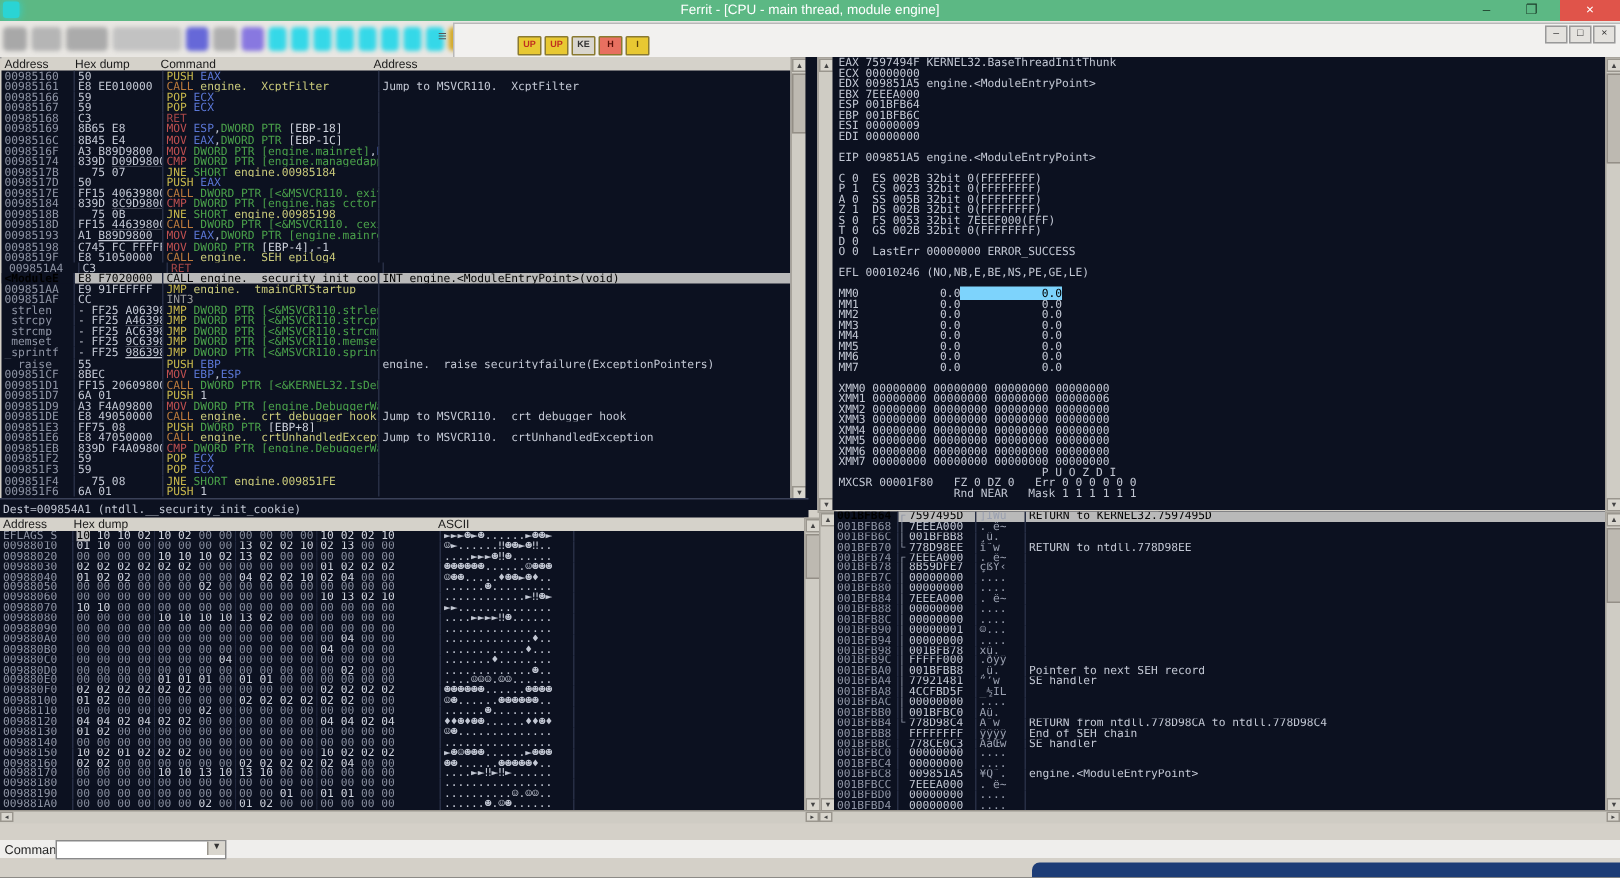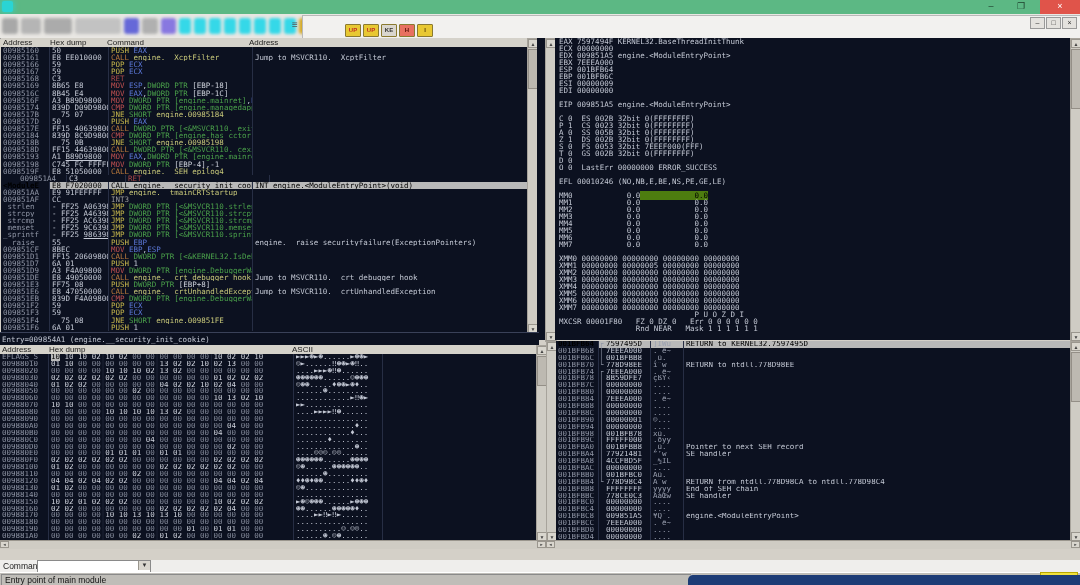--- a/index.html
+++ b/index.html
@@ -42,21 +42,21 @@
   .c-red{color:#d64646;font-weight:bold;}
   .m-mov{color:#c05050;} .m-call{color:#bd7b3c;} .m-push{color:#c9b94c;}
   .m-ret{color:#a84848;} .m-int{color:#9a9a9a;}
   .c-mem{color:#4aa14a;} .c-reg{color:#5b77d6;} .c-sym{color:#c9c97a;}
   .c-kw{color:#4aa14a;} .c-txt{color:#cfd3dd;}
   .sel .cell{background:#b9b9b9;color:#000;}
   .sel .cell span,.sel .cell u{color:#000 !important;}
   .sel .c-addr{background:#0c1120;}
   u{text-decoration:underline;text-underline-offset:1px;}
   .reg-line{white-space:pre;height:7.0px;line-height:7.0px;padding-left:4px;}
-  .hl{background:#4d7c0f;color:#000;}
+  .hl{background:#7dd3fc;color:#000;}
   .b0{color:#868c9c;} .b1{color:#cfd3dd;}
   .hb{background:#b9b9b9;color:#000;}
   .info-pane{position:absolute;background:#0c1120;color:#c3c8d4;border-top:1px solid #3a4158;
              font-family:"DejaVu Sans Mono",monospace;font-size:7.5px;padding:2px 0 0 2px;}
   
   .sb{position:absolute;background:#cfccc4;border:1px solid #a8a49c;}
   .sb .ar{position:absolute;left:0;width:100%;height:9px;background:#d9d6ce;border:1px solid #9a968e;
           font-size:5px;text-align:center;line-height:8px;color:#444;box-sizing:border-box;}
   .sb .thumb{position:absolute;left:0;width:100%;background:#bdb9b1;border:1px solid #948f87;box-sizing:border-box;}
   .hsb{position:absolute;top:540px;height:8px;background:#cfccc4;border-top:1px solid #9a968e;}
@@ -85,20 +85,21 @@
                 border-top-left-radius:5px;}
   .divider-dark{position:absolute;background:#0c1120;}
 </style>
 </head>
 <body>
 
 <div id="app">
 
   <div class="titlebar">
     <div class="app-icon"></div>
+    <div class="title-text">Ferrit - [CPU - main thread, module engine]</div>
     <div class="winbtn wb-min">–</div>
     <div class="winbtn wb-max">❐</div>
     <div class="winbtn wb-close">×</div>
   </div>
 
   <div class="toolbar">
     <div class="blobs" id="blobs">
         <div class="blob" style="width: 16px; background: rgb(168, 168, 168);"></div>
         <div class="blob" style="width: 20px; background: rgb(181, 181, 181);"></div>
         <div class="blob" style="width: 28px; background: rgb(171, 171, 171);"></div>
@@ -153,21 +154,21 @@
       <div class="row"><div class="cell c-addr" style="width:46px;padding-left:2px">00985174</div><div class="cell" style="width:56px;padding-left:2px">839D <u>D09D9800</u> 0</div><div class="cell" style="width:141px;padding-left:2px"><span class="m-mov">CMP</span> <span class="c-kw">DWORD PTR</span> <span class="c-mem">[engine.managedapp]</span>,0</div><div class="cell" style="flex:1;border-right:none;padding-left:2px"></div></div>
       <div class="row"><div class="cell c-addr" style="width:46px;padding-left:2px">0098517B</div><div class="cell" style="width:56px;padding-left:2px">_ 75 07</div><div class="cell" style="width:141px;padding-left:2px"><span class="m-push">JNE</span> <span class="c-kw">SHORT</span> <span class="c-sym">engine.00985184</span></div><div class="cell" style="flex:1;border-right:none;padding-left:2px"></div></div>
       <div class="row"><div class="cell c-addr" style="width:46px;padding-left:2px">0098517D</div><div class="cell" style="width:56px;padding-left:2px">50</div><div class="cell" style="width:141px;padding-left:2px"><span class="m-push">PUSH</span> <span class="c-reg">EAX</span></div><div class="cell" style="flex:1;border-right:none;padding-left:2px"></div></div>
       <div class="row"><div class="cell c-addr" style="width:46px;padding-left:2px">0098517E</div><div class="cell" style="width:56px;padding-left:2px">FF15 <u>40639800</u></div><div class="cell" style="width:141px;padding-left:2px"><span class="m-call">CALL</span> <span class="c-kw">DWORD PTR</span> <span class="c-mem">[&lt;&amp;MSVCR110._exit&gt;]</span></div><div class="cell" style="flex:1;border-right:none;padding-left:2px"></div></div>
       <div class="row"><div class="cell c-addr" style="width:46px;padding-left:2px">00985184</div><div class="cell" style="width:56px;padding-left:2px">839D <u>8C9D9800</u> 0</div><div class="cell" style="width:141px;padding-left:2px"><span class="m-mov">CMP</span> <span class="c-kw">DWORD PTR</span> <span class="c-mem">[engine.has_cctor]</span>,0</div><div class="cell" style="flex:1;border-right:none;padding-left:2px"></div></div>
       <div class="row"><div class="cell c-addr" style="width:46px;padding-left:2px">0098518B</div><div class="cell" style="width:56px;padding-left:2px">_ 75 0B</div><div class="cell" style="width:141px;padding-left:2px"><span class="m-push">JNE</span> <span class="c-kw">SHORT</span> <span class="c-sym">engine.00985198</span></div><div class="cell" style="flex:1;border-right:none;padding-left:2px"></div></div>
       <div class="row"><div class="cell c-addr" style="width:46px;padding-left:2px">0098518D</div><div class="cell" style="width:56px;padding-left:2px">FF15 <u>44639800</u></div><div class="cell" style="width:141px;padding-left:2px"><span class="m-call">CALL</span> <span class="c-kw">DWORD PTR</span> <span class="c-mem">[&lt;&amp;MSVCR110._cexit&gt;]</span></div><div class="cell" style="flex:1;border-right:none;padding-left:2px"></div></div>
       <div class="row"><div class="cell c-addr" style="width:46px;padding-left:2px">00985193</div><div class="cell" style="width:56px;padding-left:2px">A1 <u>B89D9800</u></div><div class="cell" style="width:141px;padding-left:2px"><span class="m-mov">MOV</span> <span class="c-reg">EAX</span>,<span class="c-kw">DWORD PTR</span> <span class="c-mem">[engine.mainret]</span></div><div class="cell" style="flex:1;border-right:none;padding-left:2px"></div></div>
       <div class="row"><div class="cell c-addr" style="width:46px;padding-left:2px">00985198</div><div class="cell" style="width:56px;padding-left:2px">C745 FC FFFFFFF</div><div class="cell" style="width:141px;padding-left:2px"><span class="m-mov">MOV</span> <span class="c-kw">DWORD PTR</span> <span class="c-txt">[EBP-4]</span>,-1</div><div class="cell" style="flex:1;border-right:none;padding-left:2px"></div></div>
       <div class="row"><div class="cell c-addr" style="width:46px;padding-left:2px">0098519F</div><div class="cell" style="width:56px;padding-left:2px">E8 51050000</div><div class="cell" style="width:141px;padding-left:2px"><span class="m-call">CALL</span> <span class="c-sym">engine.__SEH_epilog4</span></div><div class="cell" style="flex:1;border-right:none;padding-left:2px"></div></div>
-      <div class="row"><div class="cell c-addr" style="width:46px;padding-left:19px">009851A4</div><div class="cell" style="width:56px;padding-left:2px">C3</div><div class="cell" style="width:141px;padding-left:2px"><span class="m-ret">RET</span></div><div class="cell" style="flex:1;border-right:none;padding-left:2px"></div></div>
+      <div class="row"><div class="cell c-addr" style="width:46px;padding-left:5px">009851A4</div><div class="cell" style="width:56px;padding-left:2px">C3</div><div class="cell" style="width:141px;padding-left:2px"><span class="m-ret">RET</span></div><div class="cell" style="flex:1;border-right:none;padding-left:2px"></div></div>
       <div class="row sel"><div class="cell c-addr c-red" style="width:46px;padding-left:2px">&lt;ModuleE</div><div class="cell" style="width:56px;padding-left:2px">E8 F7020000</div><div class="cell" style="width:141px;padding-left:2px"><span class="m-call">CALL</span> <span class="c-sym">engine.__security_init_cookie</span></div><div class="cell" style="flex:1;border-right:none;padding-left:2px">INT engine.&lt;ModuleEntryPoint&gt;(void)</div></div>
       <div class="row"><div class="cell c-addr" style="width:46px;padding-left:2px">009851AA</div><div class="cell" style="width:56px;padding-left:2px">E9 91FEFFFF</div><div class="cell" style="width:141px;padding-left:2px"><span class="m-push">JMP</span> <span class="c-sym">engine.__tmainCRTStartup</span></div><div class="cell" style="flex:1;border-right:none;padding-left:2px"></div></div>
       <div class="row"><div class="cell c-addr" style="width:46px;padding-left:2px">009851AF</div><div class="cell" style="width:56px;padding-left:2px">CC</div><div class="cell" style="width:141px;padding-left:2px"><span class="m-int">INT3</span></div><div class="cell" style="flex:1;border-right:none;padding-left:2px"></div></div>
       <div class="row"><div class="cell c-addr" style="width:46px;padding-left:2px">_strlen</div><div class="cell" style="width:56px;padding-left:2px">- FF25 <u>A0639800</u></div><div class="cell" style="width:141px;padding-left:2px"><span class="m-push">JMP</span> <span class="c-kw">DWORD PTR</span> <span class="c-mem">[&lt;&amp;MSVCR110.strlen&gt;]</span></div><div class="cell" style="flex:1;border-right:none;padding-left:2px"></div></div>
       <div class="row"><div class="cell c-addr" style="width:46px;padding-left:2px">_strcpy</div><div class="cell" style="width:56px;padding-left:2px">- FF25 <u>A4639800</u></div><div class="cell" style="width:141px;padding-left:2px"><span class="m-push">JMP</span> <span class="c-kw">DWORD PTR</span> <span class="c-mem">[&lt;&amp;MSVCR110.strcpy&gt;]</span></div><div class="cell" style="flex:1;border-right:none;padding-left:2px"></div></div>
       <div class="row"><div class="cell c-addr" style="width:46px;padding-left:2px">_strcmp</div><div class="cell" style="width:56px;padding-left:2px">- FF25 <u>AC639800</u></div><div class="cell" style="width:141px;padding-left:2px"><span class="m-push">JMP</span> <span class="c-kw">DWORD PTR</span> <span class="c-mem">[&lt;&amp;MSVCR110.strcmp&gt;]</span></div><div class="cell" style="flex:1;border-right:none;padding-left:2px"></div></div>
       <div class="row"><div class="cell c-addr" style="width:46px;padding-left:2px">_memset</div><div class="cell" style="width:56px;padding-left:2px">- FF25 <u>9C639800</u></div><div class="cell" style="width:141px;padding-left:2px"><span class="m-push">JMP</span> <span class="c-kw">DWORD PTR</span> <span class="c-mem">[&lt;&amp;MSVCR110.memset&gt;]</span></div><div class="cell" style="flex:1;border-right:none;padding-left:2px"></div></div>
       <div class="row"><div class="cell c-addr" style="width:46px;padding-left:2px">_sprintf</div><div class="cell" style="width:56px;padding-left:2px">- FF25 <u>98639800</u></div><div class="cell" style="width:141px;padding-left:2px"><span class="m-push">JMP</span> <span class="c-kw">DWORD PTR</span> <span class="c-mem">[&lt;&amp;MSVCR110.sprintf&gt;]</span></div><div class="cell" style="flex:1;border-right:none;padding-left:2px"></div></div>
       <div class="row"><div class="cell c-addr" style="width:46px;padding-left:2px">__raise_</div><div class="cell" style="width:56px;padding-left:2px">55</div><div class="cell" style="width:141px;padding-left:2px"><span class="m-push">PUSH</span> <span class="c-reg">EBP</span></div><div class="cell" style="flex:1;border-right:none;padding-left:2px">engine.__raise_securityfailure(ExceptionPointers)</div></div>
       <div class="row"><div class="cell c-addr" style="width:46px;padding-left:2px">009851CF</div><div class="cell" style="width:56px;padding-left:2px">8BEC</div><div class="cell" style="width:141px;padding-left:2px"><span class="m-mov">MOV</span> <span class="c-reg">EBP</span>,<span class="c-reg">ESP</span></div><div class="cell" style="flex:1;border-right:none;padding-left:2px"></div></div>
@@ -184,21 +185,21 @@
       <div class="row"><div class="cell c-addr" style="width:46px;padding-left:2px">009851F6</div><div class="cell" style="width:56px;padding-left:2px">6A 01</div><div class="cell" style="width:141px;padding-left:2px"><span class="m-push">PUSH</span> 1</div><div class="cell" style="flex:1;border-right:none;padding-left:2px"></div></div>
     </div>
   <div class="sb" id="sb-disasm" style="left:527px;top:38px;width:10px;height:294px;">
       <div class="ar" style="top:0">▲</div>
       <div class="thumb" style="top:10px;height:40px"></div>
       <div class="ar" style="top:285px">▼</div>
     </div>
   <div class="divider-dark" style="left:537px;top:38px;width:8px;height:302px;"></div>
 
   <div class="info-pane" style="left:0;top:332px;width:537px;height:13px;">
-    <span>Entry=009854A1 (engine.__security_init_cookie)</span>
+    <span>Dest=009854A1 (ntdll.__security_init_cookie)</span>
   </div>
 
   <div class="sb" id="sb-regL" style="left:545px;top:38px;width:10px;height:302px;">
       <div class="ar" style="top:0">▲</div>
       <div class="ar" style="top:293px">▼</div>
     </div>
   <div class="pane" id="registers" style="left:555px;top:38px;width:515px;height:302px;">
       <div class="reg-line">EAX 7597494F KERNEL32.BaseThreadInitThunk</div>
       <div class="reg-line">ECX 00000000</div>
       <div class="reg-line">EDX 009851A5 engine.&lt;ModuleEntryPoint&gt;</div>
@@ -224,21 +225,21 @@
       <div class="reg-line">MM0            0.0<span class="hl">            0.0</span></div>
       <div class="reg-line">MM1            0.0            0.0</div>
       <div class="reg-line">MM2            0.0            0.0</div>
       <div class="reg-line">MM3            0.0            0.0</div>
       <div class="reg-line">MM4            0.0            0.0</div>
       <div class="reg-line">MM5            0.0            0.0</div>
       <div class="reg-line">MM6            0.0            0.0</div>
       <div class="reg-line">MM7            0.0            0.0</div>
       <div class="reg-line"> </div>
       <div class="reg-line">XMM0 00000000 00000000 00000000 00000000</div>
-      <div class="reg-line">XMM1 00000000 00000005 00000000 00000000</div>
+      <div class="reg-line">XMM1 00000000 00000000 00000000 00000006</div>
       <div class="reg-line">XMM2 00000000 00000000 00000000 00000000</div>
       <div class="reg-line">XMM3 00000000 00000000 00000000 00000000</div>
       <div class="reg-line">XMM4 00000000 00000000 00000000 00000000</div>
       <div class="reg-line">XMM5 00000000 00000000 00000000 00000000</div>
       <div class="reg-line">XMM6 00000000 00000000 00000000 00000000</div>
       <div class="reg-line">XMM7 00000000 00000000 00000000 00000000</div>
       <div class="reg-line">                              P U O Z D I</div>
       <div class="reg-line">MXCSR 00001F80   FZ 0 DZ 0   Err 0 0 0 0 0 0</div>
       <div class="reg-line">                 Rnd NEAR   Mask 1 1 1 1 1 1</div>
     </div>
@@ -340,19 +341,15 @@
 
 
   <div class="cmdbar">
     <label>Command</label>
     <div class="combo">
       <span></span>
       <div class="dd">▼</div>
     </div>
   </div>
 
-  <div class="statusbar">
-    <div class="status-cell">Entry point of main module</div>
-    <div class="paused">Paused</div>
-  </div>
   <div class="taskbar-frag"></div>
 
 </div>
 
 </body></html>

